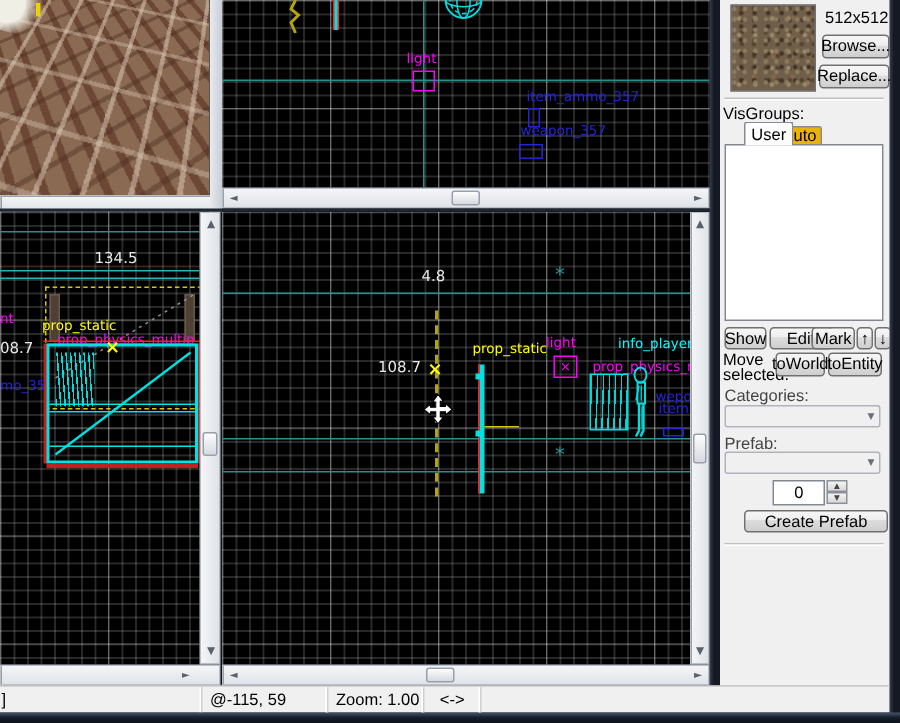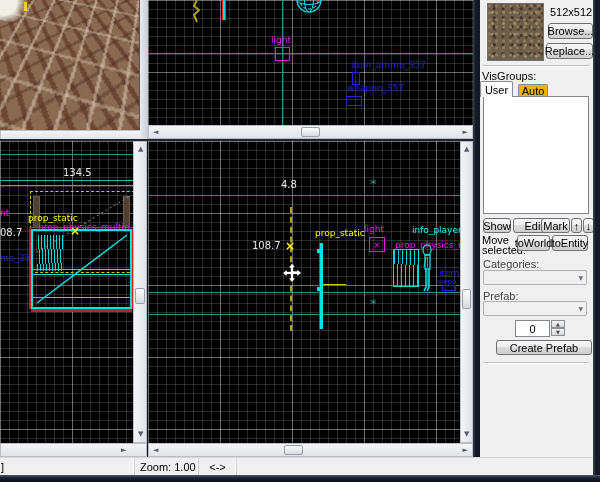--- a/index.html
+++ b/index.html
@@ -207,21 +207,21 @@
     <div class="crate" style="left:245px;top:108px;width:26px;height:38px;"></div>
 
     <svg style="left:271px;top:104px;" width="16" height="48">
       <ellipse cx="8" cy="5" rx="4" ry="5" fill="none" stroke="#00dede" stroke-width="1.3"></ellipse>
       <path d="M6 10 L11 10 L11 24 L6 24 Z" fill="none" stroke="#00dede" stroke-width="1.3"></path>
       <path d="M7 12 L5 22" stroke="#00dede" stroke-width="1"></path>
       <path d="M10 24 L10 42 L8 46 M7 24 L7 42 L5 46" fill="none" stroke="#00dede" stroke-width="1.6"></path>
       <path d="M8.5 12 v10 M9 26 v14" stroke="#00dede" stroke-width="0.8"></path>
     </svg>
     <div class="lbl c-blue" style="left:291px;top:128px;">item</div>
-    <div class="lbl c-blue" style="left:289px;top:136px;font-family:Liberation Serif, serif;">wepo</div>
+    <div class="lbl c-blue" style="left:289px;top:120px;">wepo</div>
     <div class="entity-box" style="left:294px;top:144px;width:14px;height:6px;border-color:#2525d8;"></div>
   </div>
   <div class="sb sb-v" style="left:460px;top:141px;width:13px;height:302px;">
     <span class="arrow" style="left:3px;top:4px;">▲</span>
     <div class="thumb" style="left:1px;top:147px;width:9px;height:20px;"></div>
     <span class="arrow" style="left:3px;bottom:4px;">▼</span>
   </div>
   <div class="sb sb-h" style="left:148px;top:443px;width:325px;height:14px;">
     <span class="arrow" style="left:4px;top:3px;">◄</span>
     <div class="thumb" style="left:135px;top:1px;width:19px;height:10px;"></div>
@@ -231,21 +231,21 @@
   <div class="dark-strip" style="left:473px;top:0;width:7px;height:457px;"></div>
   <div class="dark-strip" style="left:593px;top:0;width:7px;height:482px;"></div>
 
   <div class="sidebar">
     <div class="tex-thumb"></div>
     <div style="position:absolute;left:70px;top:6px;">512x512</div>
     <div class="btn" style="left:68px;top:23px;width:45px;height:16px;">Browse...</div>
     <div class="btn" style="left:66px;top:43px;width:47px;height:16px;">Replace...</div>
     <div class="groove" style="left:3px;top:65px;width:106px;"></div>
     <div style="position:absolute;left:2px;top:70px;">VisGroups:</div>
-    <div class="tab active" style="left:0;top:81px;width:33px;height:16px;">User</div>
+    <div class="tab active" style="left:16px;top:81px;width:33px;height:16px;">User</div>
     <div class="tab inactive" style="left:38px;top:84px;width:30px;height:13px;">Auto</div>
     <div class="listbox" style="left:3px;top:96px;width:106px;height:118px;"></div>
     <div class="btn" style="left:3px;top:218px;width:28px;height:15px;">Show</div>
     <div class="btn" style="left:33px;top:218px;width:42px;height:15px;">Edit</div>
     <div class="btn" style="left:61px;top:218px;width:29px;height:15px;">Mark</div>
     <div class="btn" style="left:91px;top:218px;width:11px;height:15px;font-weight:bold;">↑</div>
     <div class="btn" style="left:103px;top:218px;width:11px;height:15px;font-weight:bold;">↓</div>
     <div style="position:absolute;left:2px;top:235px;line-height:10px;">Move</div>
     <div style="position:absolute;left:2px;top:245px;line-height:10px;">selected:</div>
     <div class="btn" style="left:37px;top:235px;width:33px;height:16px;">toWorld</div>
@@ -262,18 +262,19 @@
     <div class="spin-btns" style="left:71px;top:320px;">
       <div style="top:0;">▲</div>
       <div style="top:8px;">▼</div>
     </div>
     <div class="btn" style="left:16px;top:340px;width:96px;height:15px;">Create Prefab</div>
     <div class="groove" style="left:3px;top:362px;width:106px;"></div>
   </div>
 
   <div class="statusbar">
     <div class="field" style="width:135px;padding-left:1px;">]</div>
+    <div class="field" style="width:84px;">@-115, 59</div>
     <div class="field" style="width:64px;">Zoom: 1.00</div>
     <div class="field" style="width:38px;text-align:center;padding-left:0;">&lt;-&gt;</div>
   </div>
   <div class="bottom-edge"></div>
 
 </div>
 
 </body></html>

